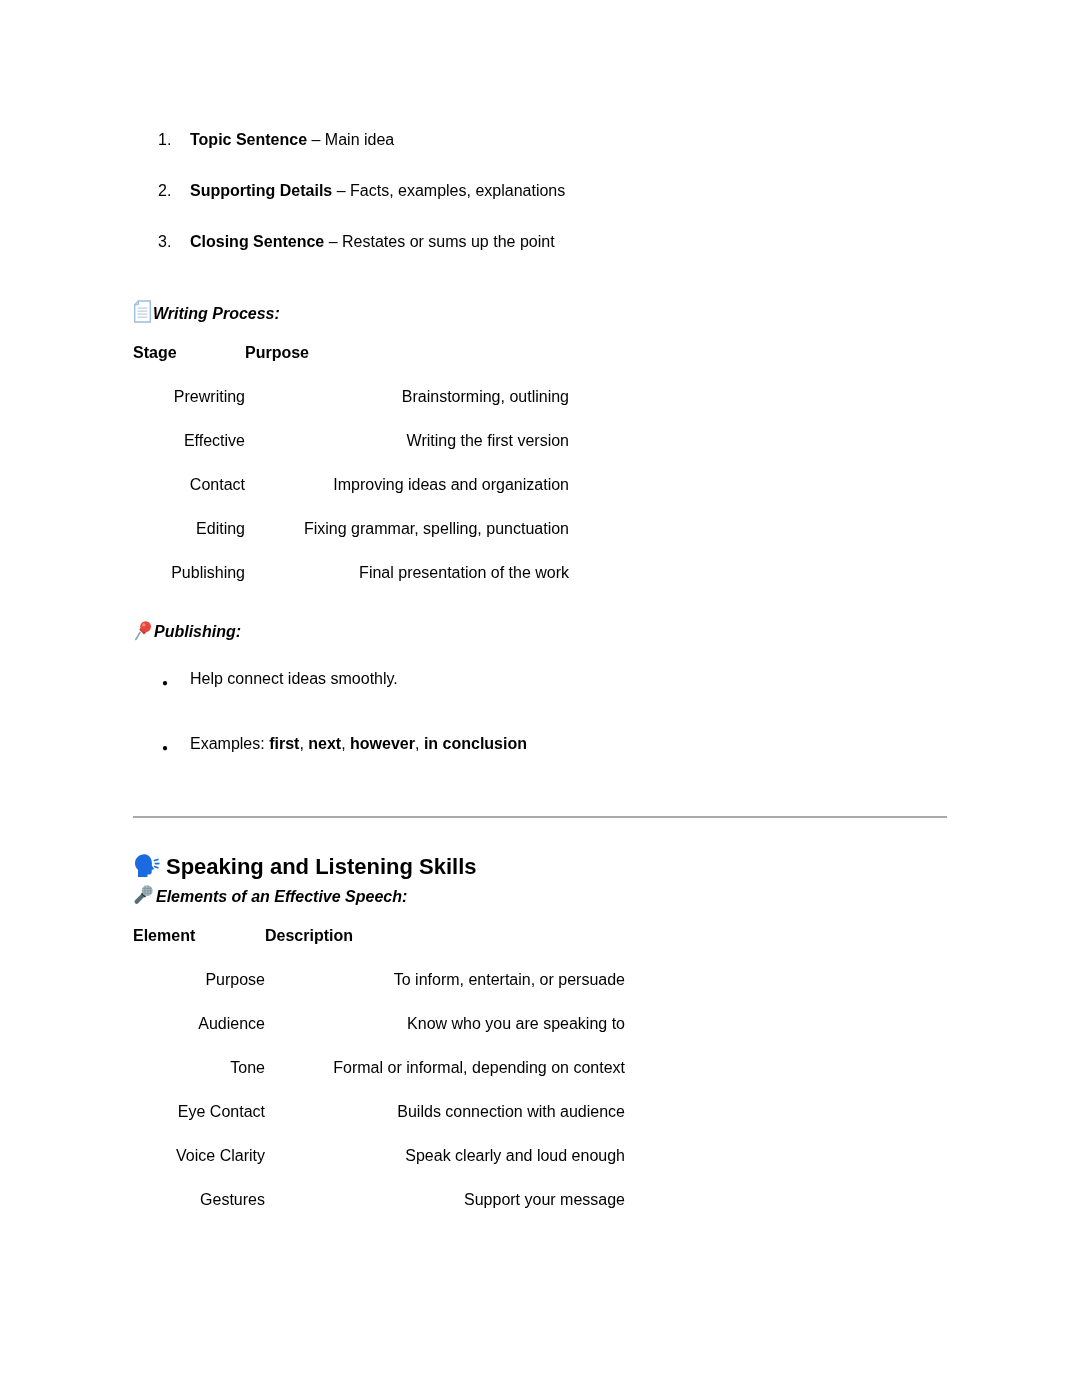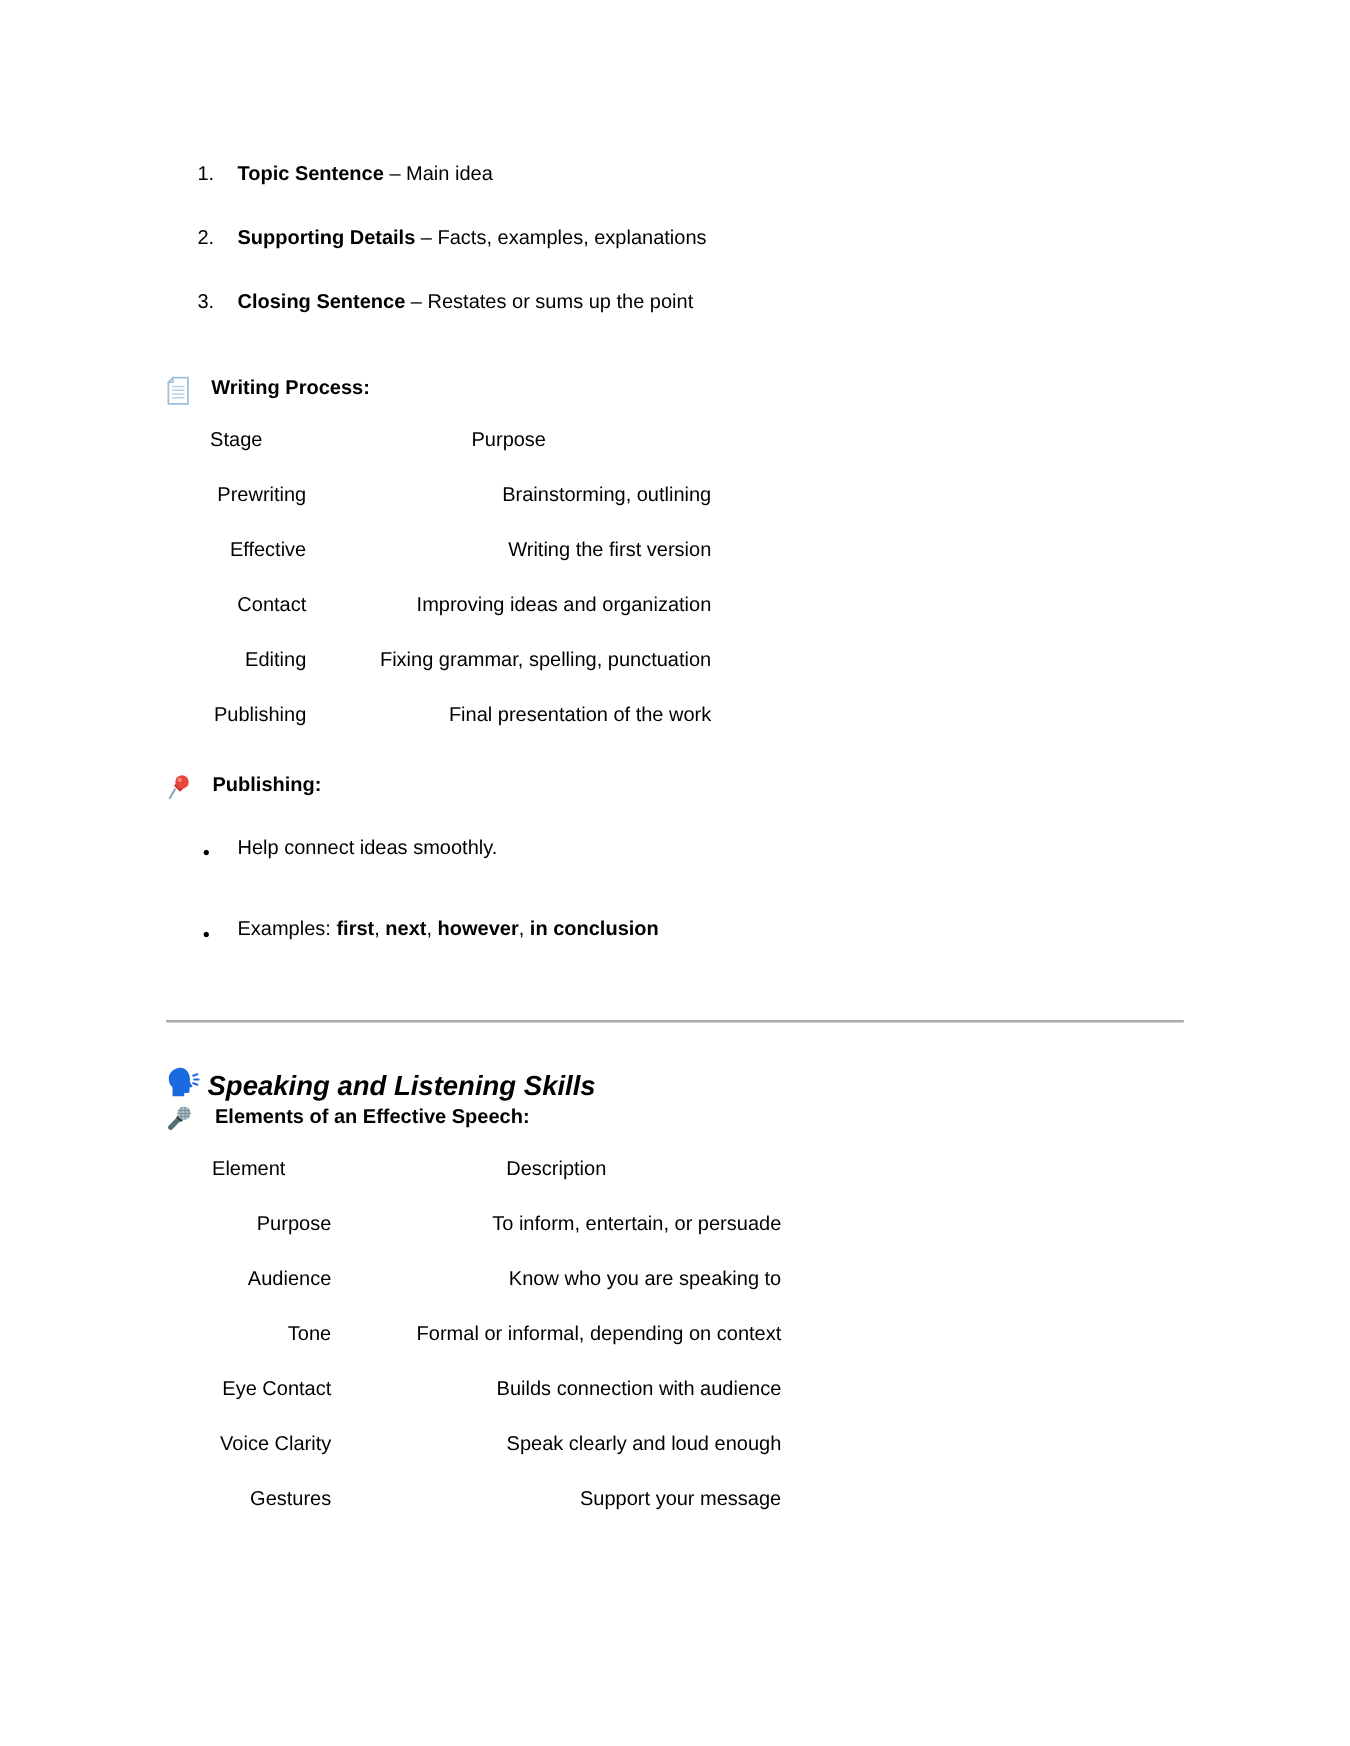--- a/index.html
+++ b/index.html
@@ -11,44 +11,44 @@
     overflow:hidden;
   }
   .page { padding:130px 133px 0 133px; }
 
   
   .num-item { display:flex; margin-bottom:32px; }
   .num-item .num { margin-left:25px; width:32px; flex:0 0 32px; }
   .bold { font-weight:bold; }
 
   
-  .section-label { display:flex; align-items:flex-start; gap:17px; font-weight:bold; height:22px; }
+  .section-label { display:flex; align-items:flex-end; gap:1px; font-weight:bold; height:22px;font-style:italic; }
   .section-label .ico { flex:0 0 auto; display:inline-flex; }
   .label-wp { margin-top:50px; }
   .label-trans { margin-top:37px; }
   .label-speech { }
 
   
   .grid-table { display:grid; row-gap:25px; }
   .table-writing { margin-top:20px; grid-template-columns:112px 324px; }
   .table-speech  { margin-top:20px; grid-template-columns:132px 360px; }
-  .grid-table .th { font-weight:normal; text-align:center; }
+  .grid-table .th { font-weight:bold; text-align:left; }
   .grid-table .td { padding-left:3px;text-align:right; }
 
   
   .bullets { margin-top:28px; }
   .bullet-item { position:relative; padding-left:57px; }
   .bullet-item + .bullet-item { margin-top:46px; }
   .bullet-item::before { content:"●"; position:absolute; left:29px; top:4px; font-size:10px; }
 
   hr.divider { margin-top:63px; border:none; border-top:2px solid #a9a9a9; width:814px; }
 
   
-  .big-heading { margin-top:35px; display:flex; align-items:center; gap:6px;
-    font-size:22px; line-height:27px; font-weight:bold;font-style:italic; }
+  .big-heading { margin-top:35px; display:flex; gap:6px;
+    font-size:22px; line-height:27px; font-weight:bold; }
 </style>
 </head>
 <body>
 
 <div class="page">
 
   <div>
     <div class="num-item">
       <span class="num">1.</span>
       <span><span class="bold">Topic Sentence</span><span> – Main idea</span></span>

